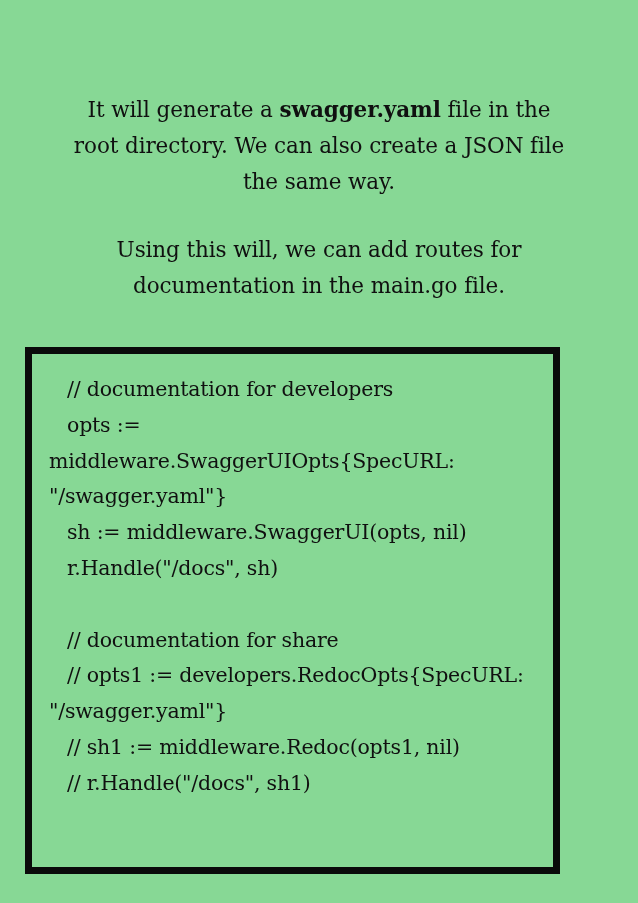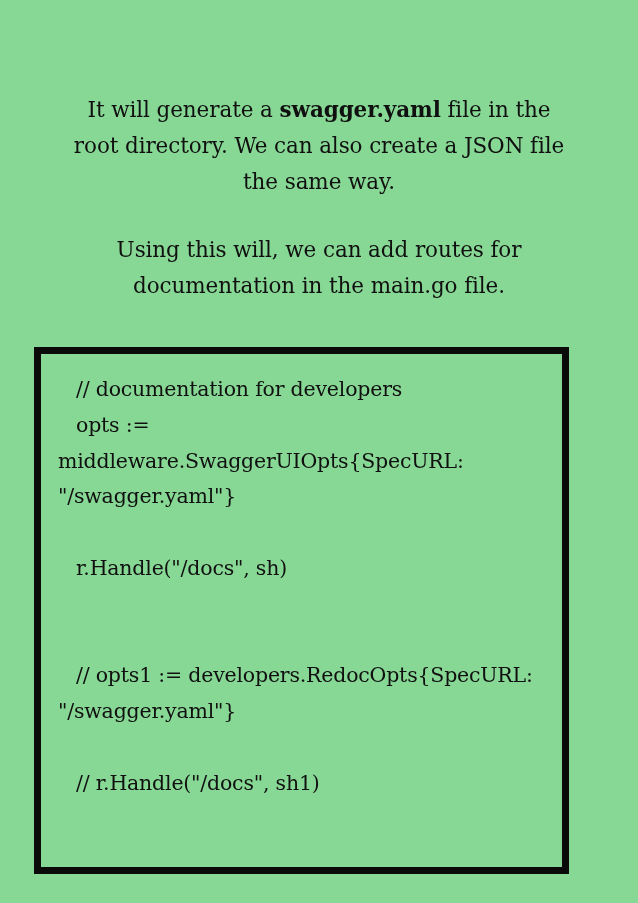--- a/index.html
+++ b/index.html
@@ -43,21 +43,21 @@
     padding-top: 32px;
   }
 
   .bold-inline {
     font-weight: 700;
   }
 
   
   .code-box {
     position: absolute;
-    left: 34px;
+    left: 25px;
     top: 311px;
     width: 535px;
     height: 527px;
     border: 7px solid #0a0a0a;
     background: #87d895;
     box-sizing: border-box;
     padding: 18px 10px 10px 17px;
     overflow: hidden;
   }
 
@@ -88,23 +88,23 @@
 <div class="page">
 
   <p class="prose para-1"><span>It will generate a </span><span class="bold-inline">swagger.yaml</span><span> file in the root directory. We can also create a JSON file the same way.</span></p>
 
   <p class="prose para-2">Using this will, we can add routes for documentation in the main.go file.</p>
 
   <div class="code-box">
     <div id="code-lines">
         <div class="code-line"><span class="seg-indent"></span><span>// documentation for developers</span></div>
         <div class="code-line"><span class="seg-indent"></span><span>opts := middleware.SwaggerUIOpts{SpecURL: "/swagger.yaml"}</span></div>
-        <div class="code-line"><span class="seg-indent"></span></div>
+        <div class="code-line"><span class="seg-indent"></span><span>sh := middleware.SwaggerUI(opts, nil)</span></div>
         <div class="code-line"><span class="seg-indent"></span><span>r.Handle("/docs", sh)</span></div>
         <div class="code-line blank">&nbsp;</div>
-        <div class="code-line"><span class="seg-indent"></span></div>
+        <div class="code-line"><span class="seg-indent"></span><span>// documentation for share</span></div>
         <div class="code-line"><span class="seg-indent"></span><span>// opts1 := developers.RedocOpts{SpecURL: "/swagger.yaml"}</span></div>
-        <div class="code-line"><span class="seg-indent"></span></div>
+        <div class="code-line"><span class="seg-indent"></span><span>// sh1 := middleware.Redoc(opts1, nil)</span></div>
         <div class="code-line"><span class="seg-indent"></span><span>// r.Handle("/docs", sh1)</span></div>
       </div>
   </div>
 
 </div>
 
 </body></html>

